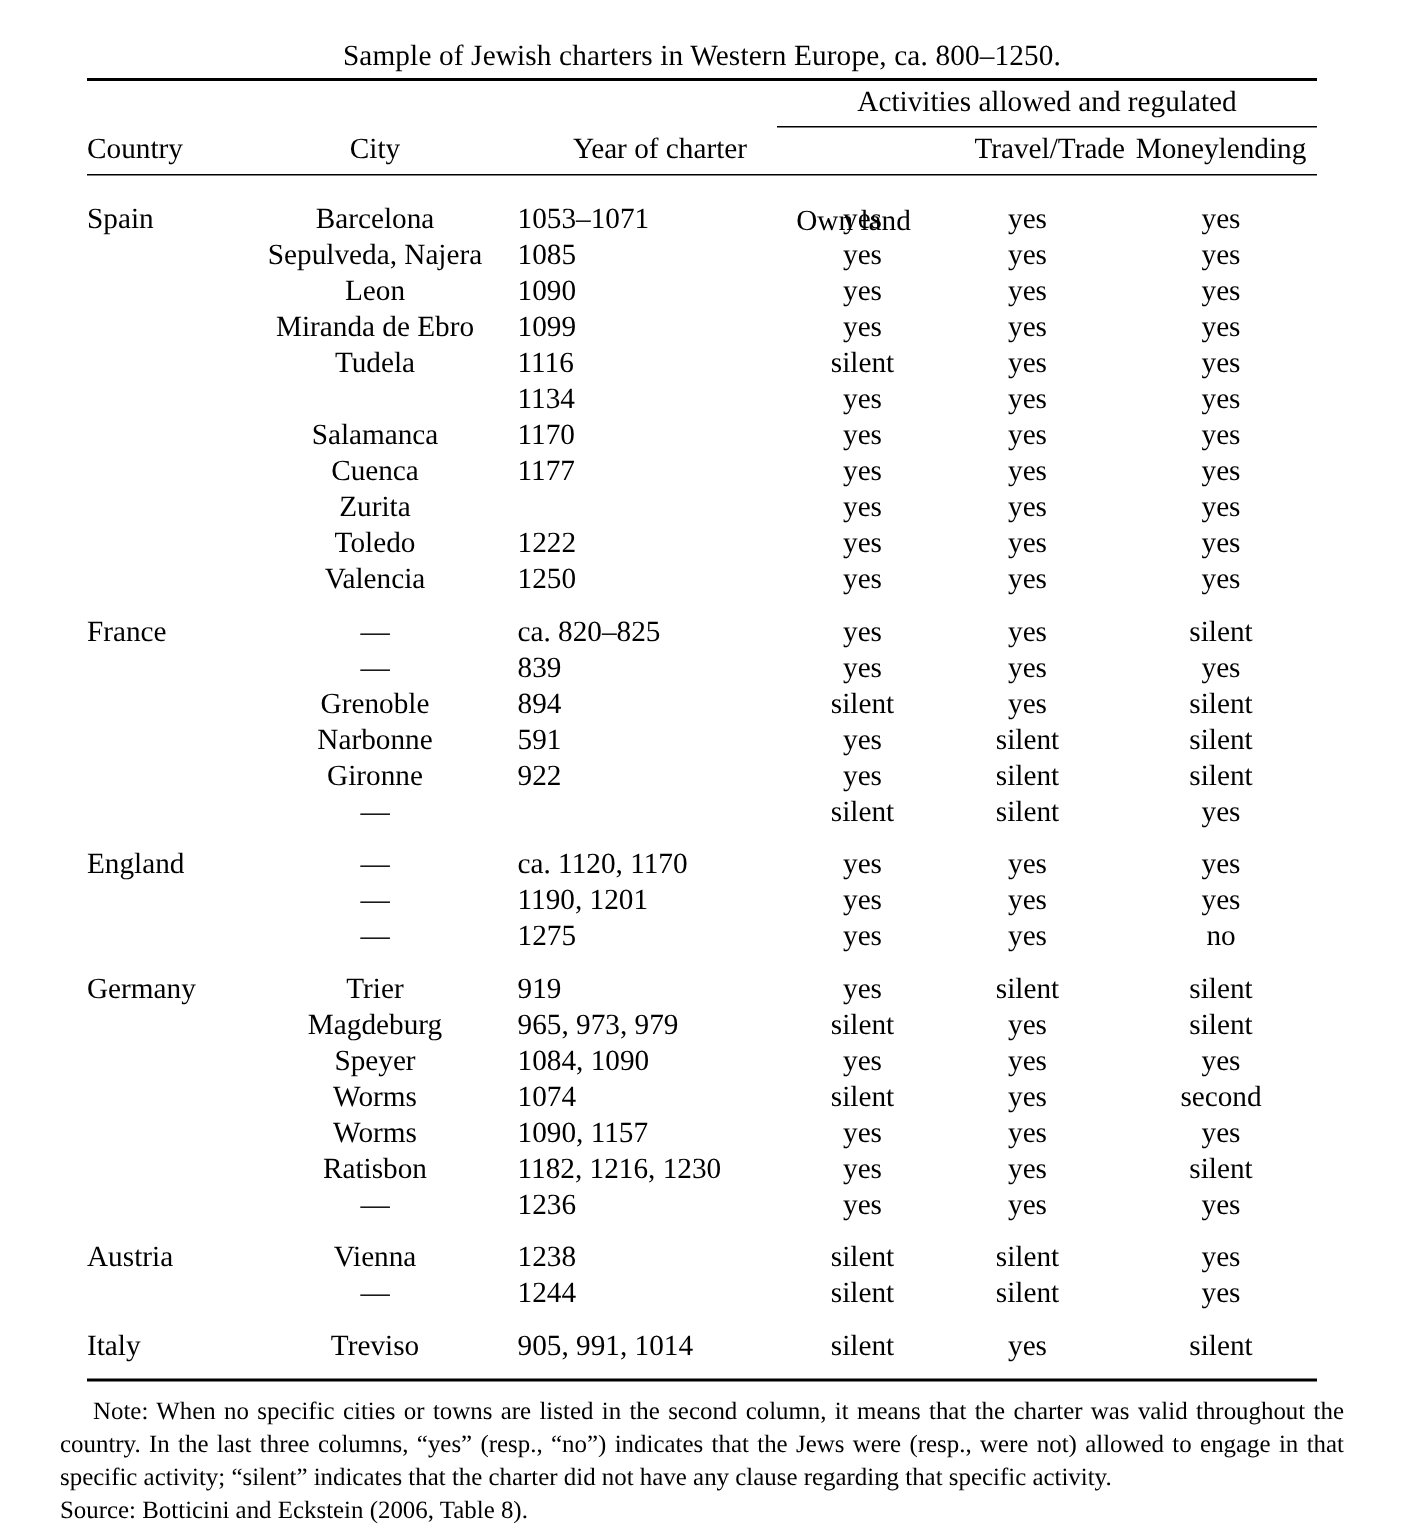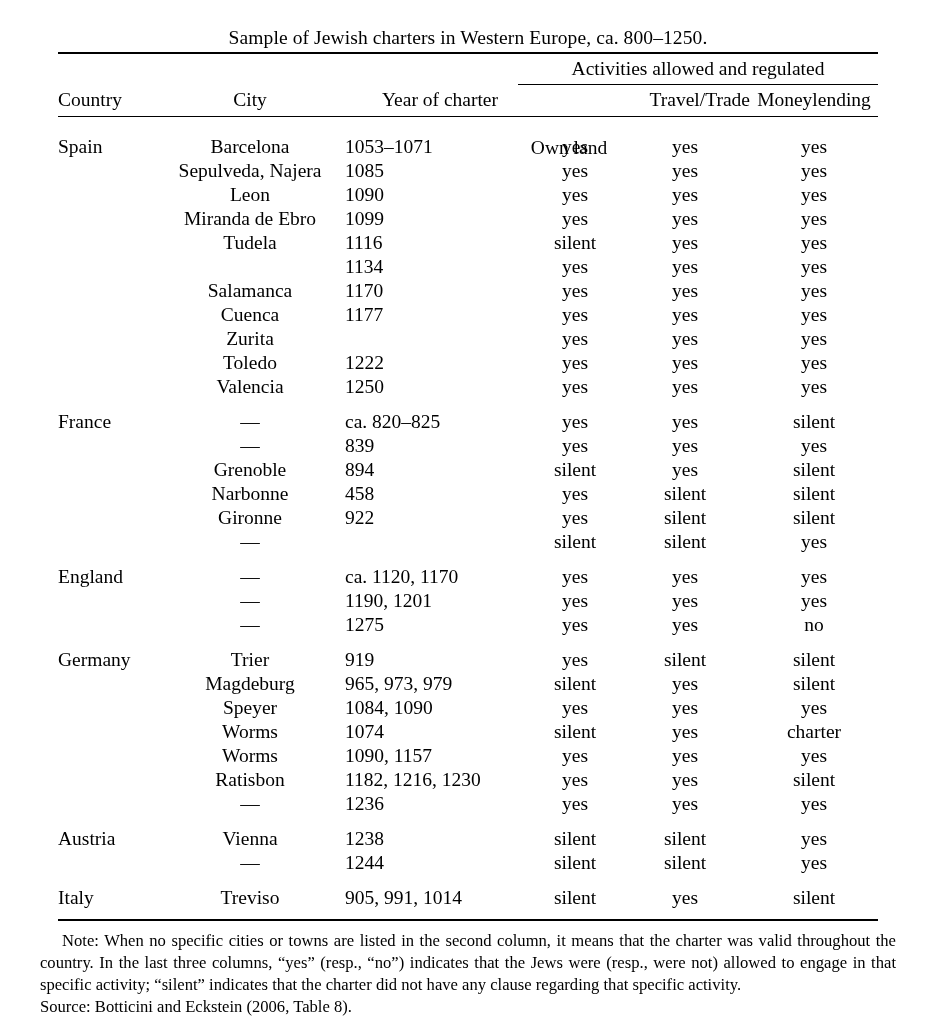--- a/index.html
+++ b/index.html
@@ -280,21 +280,21 @@
           <div class="cell c-country"></div>
           <div class="cell c-city">Grenoble</div>
           <div class="cell c-year">894</div>
           <div class="cell c-own">silent</div>
           <div class="cell c-travel">yes</div>
           <div class="cell c-money">silent</div>
         </div>
         <div class="trow">
           <div class="cell c-country"></div>
           <div class="cell c-city">Narbonne</div>
-          <div class="cell c-year">458</div>
+          <div class="cell c-year">591</div>
           <div class="cell c-own">yes</div>
           <div class="cell c-travel">silent</div>
           <div class="cell c-money">silent</div>
         </div>
         <div class="trow">
           <div class="cell c-country"></div>
           <div class="cell c-city">Gironne</div>
           <div class="cell c-year">922</div>
           <div class="cell c-own">yes</div>
           <div class="cell c-travel">silent</div>
@@ -354,21 +354,21 @@
           <div class="cell c-own">yes</div>
           <div class="cell c-travel">yes</div>
           <div class="cell c-money">yes</div>
         </div>
         <div class="trow">
           <div class="cell c-country"></div>
           <div class="cell c-city">Worms</div>
           <div class="cell c-year">1074</div>
           <div class="cell c-own">silent</div>
           <div class="cell c-travel">yes</div>
-          <div class="cell c-money">charter</div>
+          <div class="cell c-money">second</div>
         </div>
         <div class="trow">
           <div class="cell c-country"></div>
           <div class="cell c-city">Worms</div>
           <div class="cell c-year">1090, 1157</div>
           <div class="cell c-own">yes</div>
           <div class="cell c-travel">yes</div>
           <div class="cell c-money">yes</div>
         </div>
         <div class="trow">

